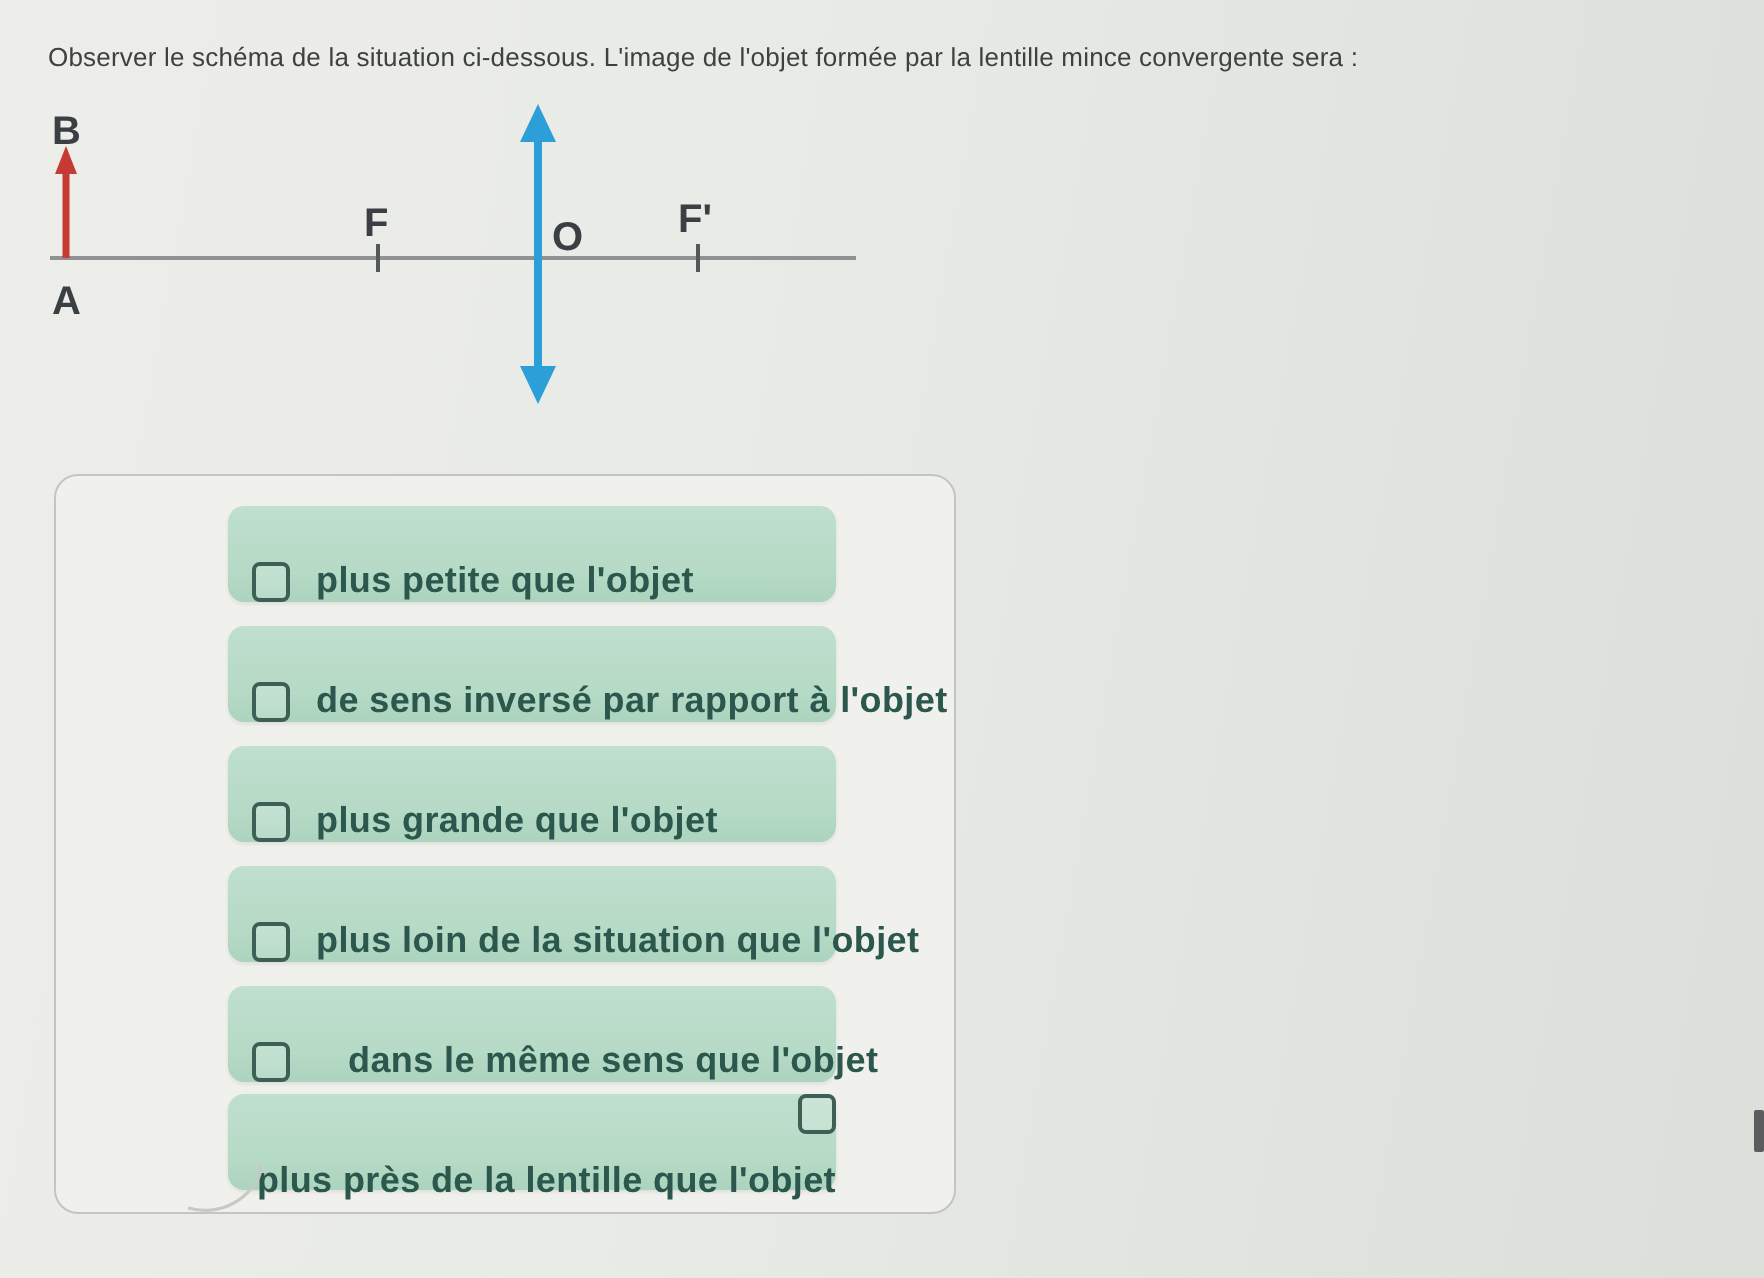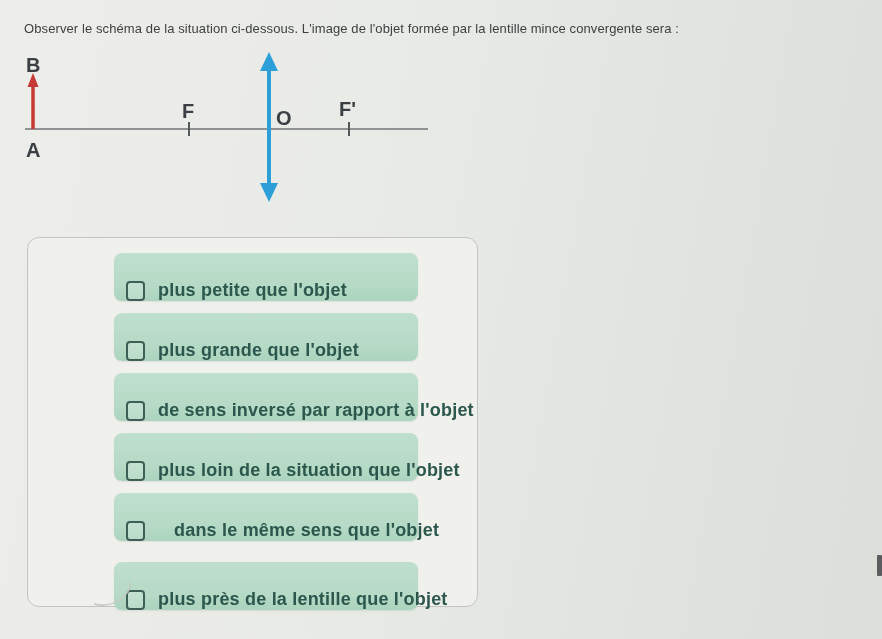--- a/index.html
+++ b/index.html
@@ -53,21 +53,21 @@
     padding-left: 12px;
     box-sizing: border-box;
     cursor: pointer;
     margin-left: 45px;
   }
   .option-row:nth-child(1) { top: 15px; }
   .option-row:nth-child(2) { top: 75px; }
   .option-row:nth-child(3) { top: 135px; }
   .option-row:nth-child(4) { top: 195px; }
   .option-row:nth-child(5) { top: 255px; gap: 29px; }
-  .option-row:nth-child(6) { top: 324px; }
+  .option-row:nth-child(6) { top: 309px; flex-direction: column; }
   .checkbox {
     flex: 0 0 auto;
     width: 15px; height: 16px;
     border: 2.5px solid #3d5f56;
     border-radius: 4px;
     background: rgba(255,255,255,0.18);
   }
   .option-label {
     font-size: 18px;
     font-weight: 600;
@@ -122,26 +122,26 @@
 
   <div id="answers-card">
 
     <div class="option-row">
       <span class="checkbox"></span>
       <span class="option-label">plus petite que l'objet</span>
     </div>
 
     <div class="option-row">
       <span class="checkbox"></span>
-      <span class="option-label">plus grande que l'objet</span>
+      <span class="option-label">de sens inversé par rapport à l'objet</span>
     </div>
 
     <div class="option-row">
       <span class="checkbox"></span>
-      <span class="option-label">de sens inversé par rapport à l'objet</span>
+      <span class="option-label">plus grande que l'objet</span>
     </div>
 
     <div class="option-row">
       <span class="checkbox"></span>
       <span class="option-label">plus loin de la situation que l'objet</span>
     </div>
 
     <div class="option-row">
       <span class="checkbox"></span>
       <span class="option-label">dans le même sens que l'objet</span>

